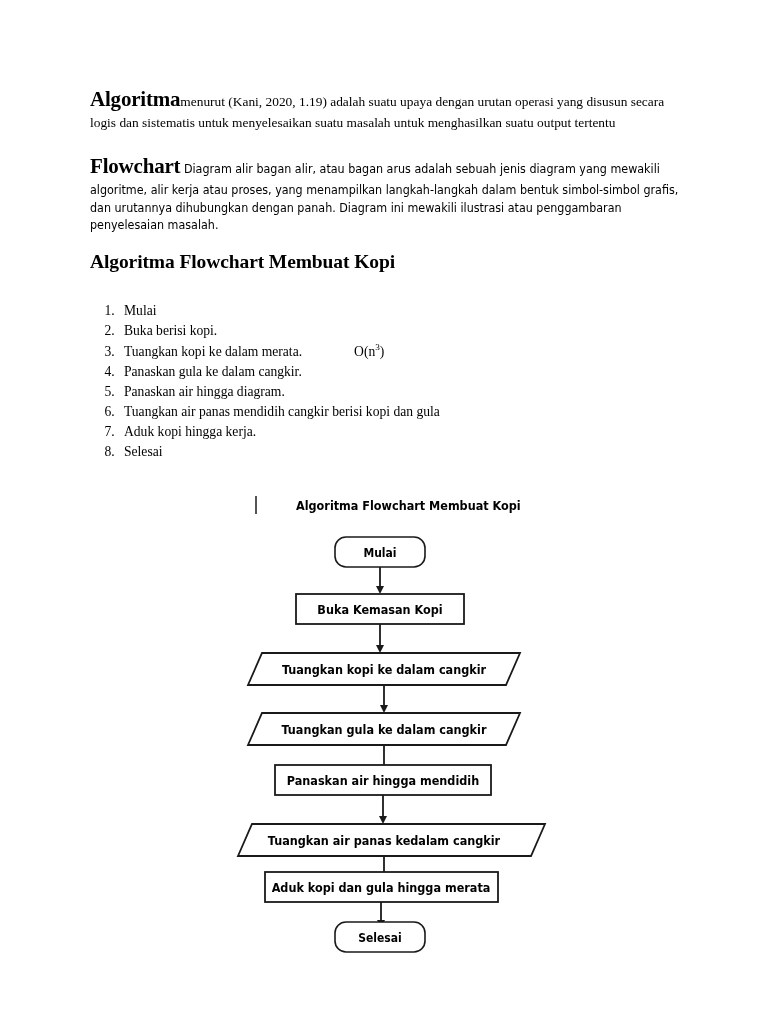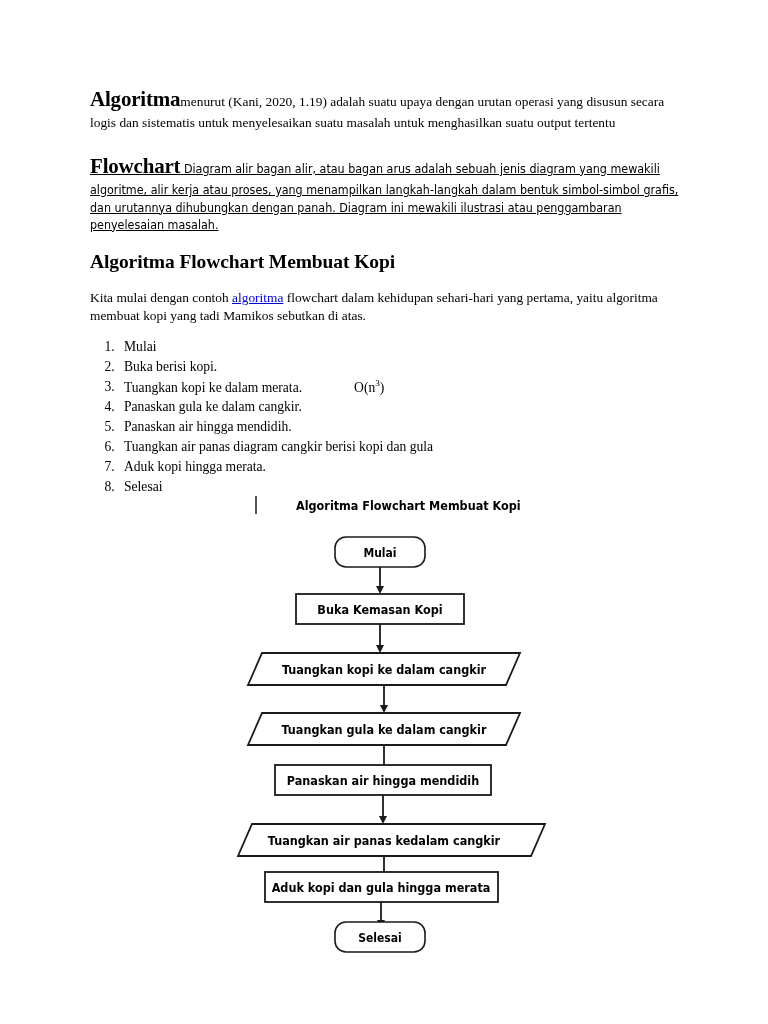--- a/index.html
+++ b/index.html
@@ -42,21 +42,20 @@
   }
   .para-serif {
     font-family: "Liberation Serif", "DejaVu Serif", serif;
     font-size: 13.4px;
     line-height: 1.33;
   }
   .para-sans {
     font-family: "DejaVu Sans Condensed", "Liberation Sans", sans-serif;
     font-size: 12.4px;
     line-height: 1.40;
-    text-decoration: underline;
   }
   .lead-word {
     font-family: "Liberation Serif", "DejaVu Serif", serif;
     font-weight: bold;
     font-size: 21px;
     letter-spacing: -0.2px;
   }
   .gap-1 { height: 20px; }
   .gap-2 { height: 18px; }
   .gap-3 { height: 16px; }
@@ -123,34 +122,31 @@
       <span class="lead-word">Flowchart</span>
       <span>Diagram alir bagan alir, atau bagan arus adalah sebuah jenis diagram yang mewakili algoritme, alir kerja atau proses, yang menampilkan langkah-langkah dalam bentuk simbol-simbol grafis, dan urutannya dihubungkan dengan panah. Diagram ini mewakili ilustrasi atau penggambaran penyelesaian masalah.</span>
     </p>
 
     <div class="gap-2"></div>
 
     <h2 class="h2">Algoritma Flowchart Membuat Kopi</h2>
 
     <div class="gap-3"></div>
 
-    <p class="para para-serif">
-      <span>Kita mulai dengan contoh </span><a href="#" class="doc-link">algoritma</a><span> flowchart dalam kehidupan sehari-hari yang pertama, yaitu algoritma membuat kopi yang tadi Mamikos sebutkan di atas.</span>
-    </p>
 
     <div class="gap-4"></div>
 
     <ol class="steps">
       <li><span>Mulai</span></li>
       <li><span>Buka berisi kopi.</span></li>
       <li><span>Tuangkan kopi ke dalam merata.</span><span class="bigo"><span>O(n</span><sup>3</sup><span>)</span></span></li>
       <li><span>Panaskan gula ke dalam cangkir.</span></li>
-      <li><span>Panaskan air hingga mendidih.</span></li>
-      <li><span>Tuangkan air panas diagram cangkir berisi kopi dan gula</span></li>
-      <li><span>Aduk kopi hingga merata.</span></li>
+      <li><span>Panaskan air hingga diagram.</span></li>
+      <li><span>Tuangkan air panas mendidih cangkir berisi kopi dan gula</span></li>
+      <li><span>Aduk kopi hingga kerja.</span></li>
       <li><span>Selesai</span></li>
     </ol>
 
   </div>
 
   <div class="flow">
     <svg width="768" height="480" viewBox="0 0 768 480" xmlns="http://www.w3.org/2000/svg">
       <defs>
         <marker id="arrow" markerWidth="10" markerHeight="10" refX="5" refY="5" orient="auto" markerUnits="userSpaceOnUse">
           <path d="M1,1 L9,5 L1,9 z" fill="#1a1a1a"></path>

